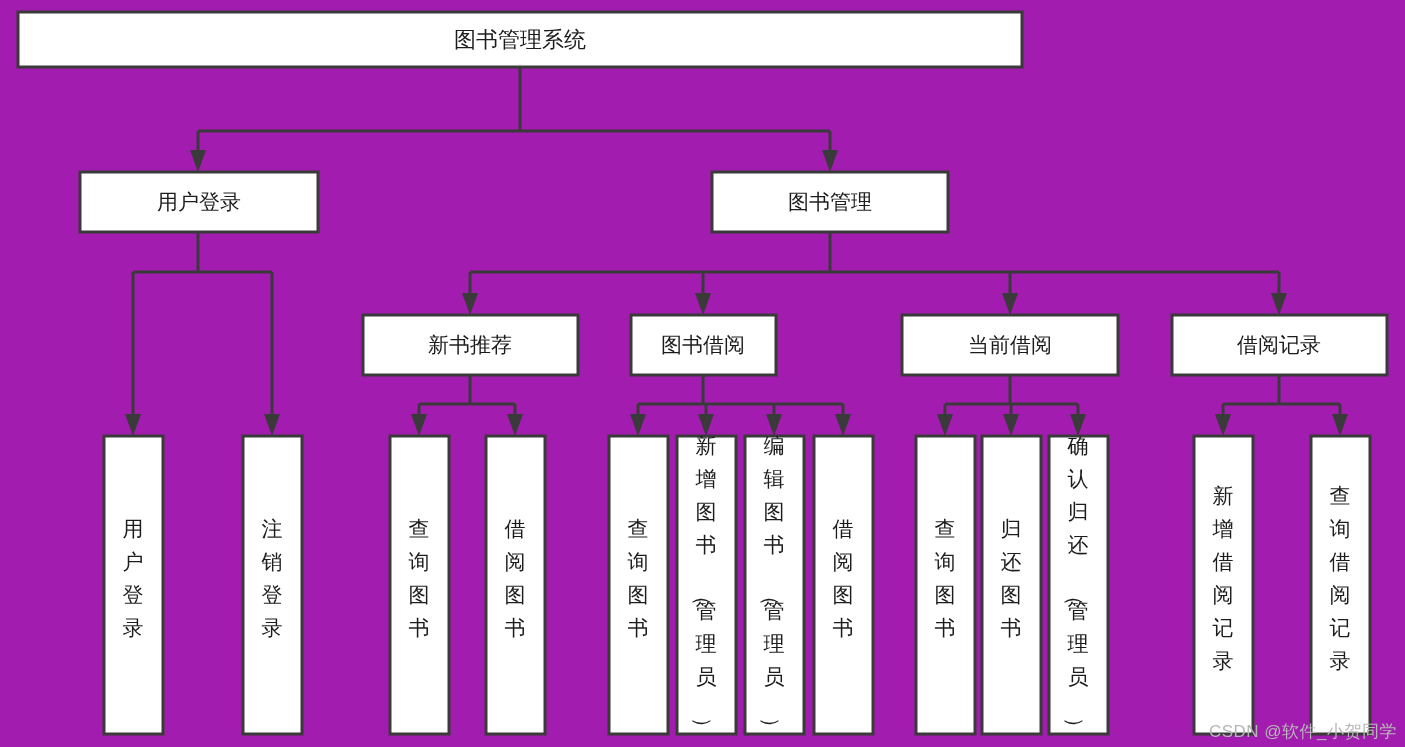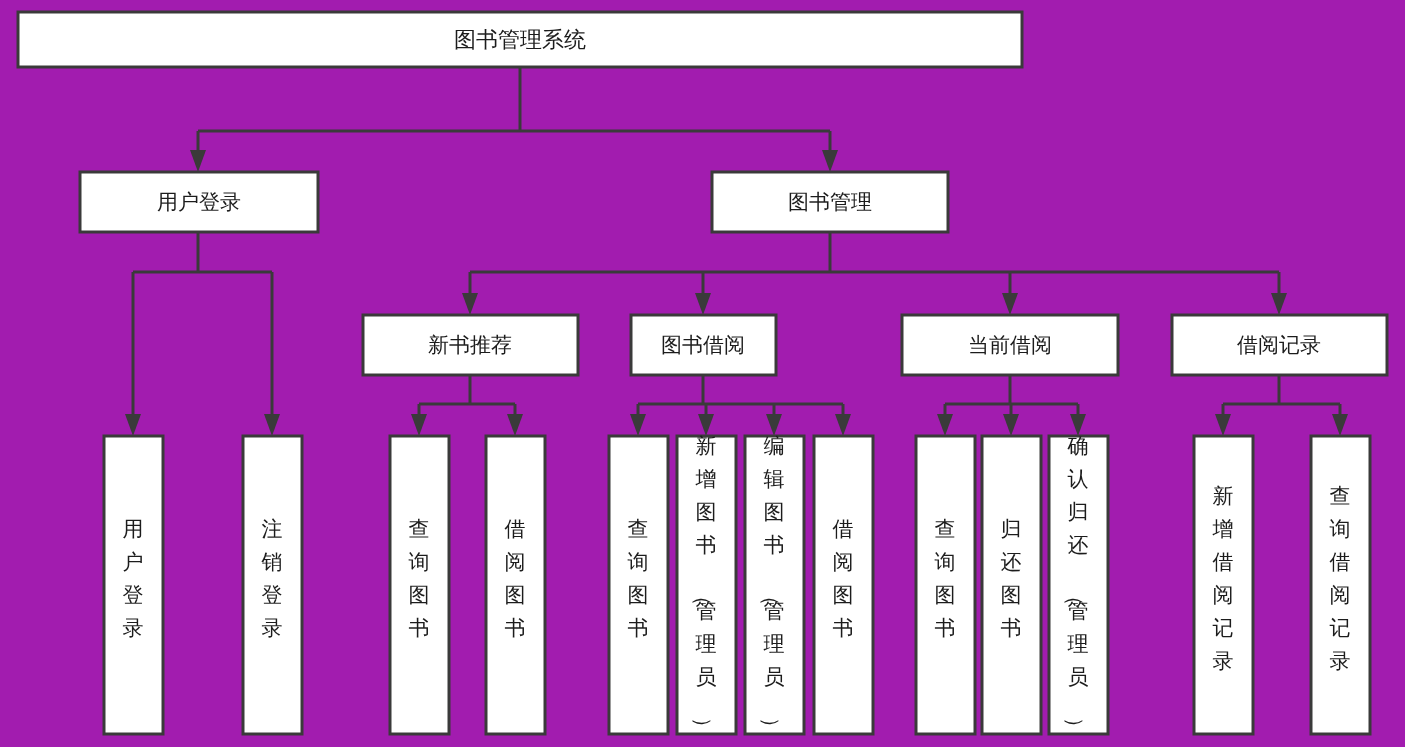--- a/index.html
+++ b/index.html
@@ -239,13 +239,14 @@
         <text class="leaf-label" x="1223" y="585"><tspan x="1223" y="502.5">新</tspan><tspan x="1223" y="535.5">增</tspan><tspan x="1223" y="568.5">借</tspan><tspan x="1223" y="601.5">阅</tspan><tspan x="1223" y="634.5">记</tspan><tspan x="1223" y="667.5">录</tspan></text>
       </g>
 
       <g>
         <rect class="node-box" x="1311" y="436" width="59" height="298"></rect>
         <text class="leaf-label" x="1340" y="585"><tspan x="1340" y="502.5">查</tspan><tspan x="1340" y="535.5">询</tspan><tspan x="1340" y="568.5">借</tspan><tspan x="1340" y="601.5">阅</tspan><tspan x="1340" y="634.5">记</tspan><tspan x="1340" y="667.5">录</tspan></text>
       </g>
     </g>
   </svg>
 
+  <div class="watermark">CSDN @软件_小贺同学</div>
 </div>
 
 </body></html>

